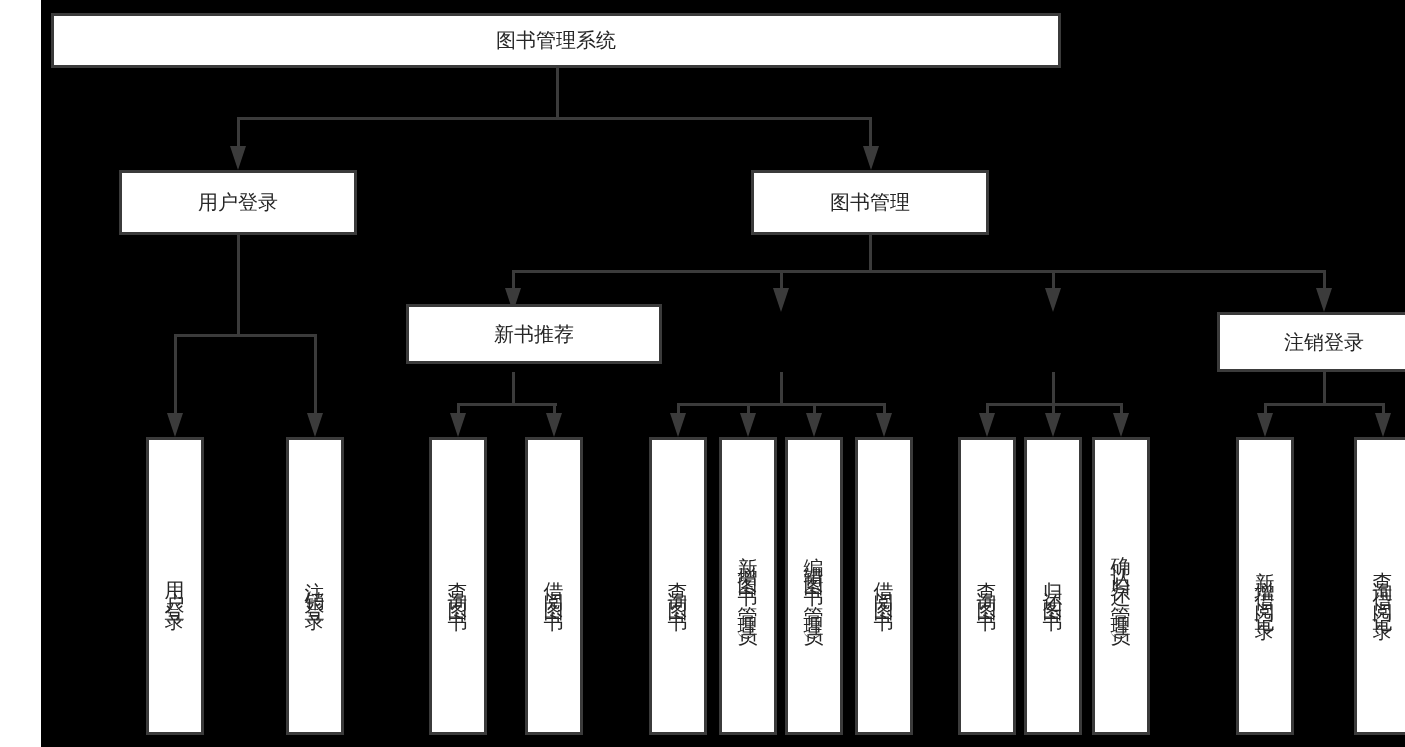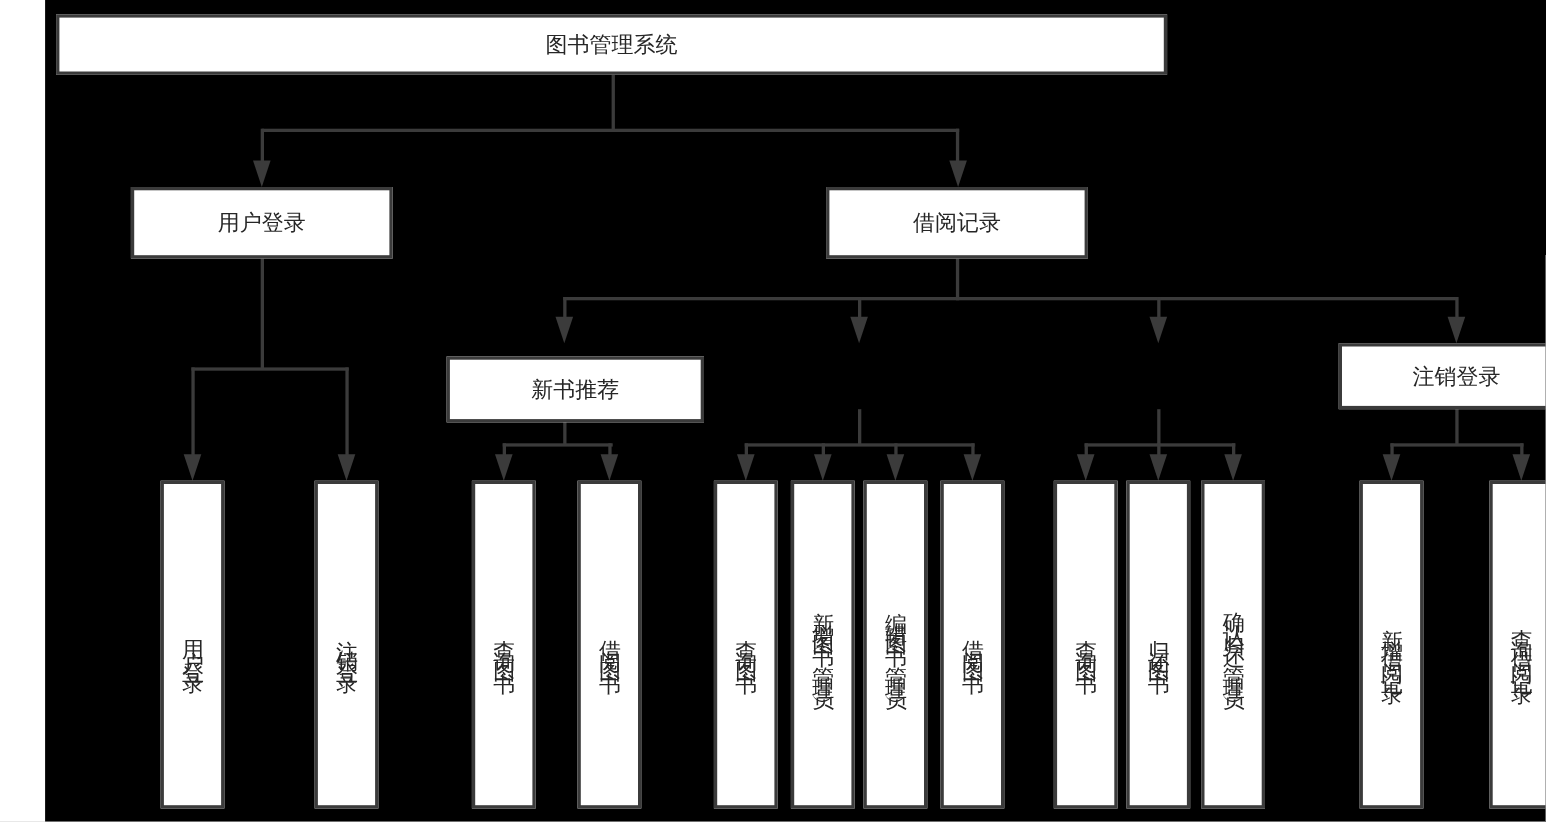--- a/index.html
+++ b/index.html
@@ -55,23 +55,23 @@
 </style>
 </head>
 <body>
 
 <div id="stage">
 
   <div class="node" style="left:10px;top:13px;width:1010px;height:55px;">图书管理系统</div>
 
   <div class="node" style="left:78px;top:170px;width:238px;height:65px;">用户登录</div>
 
-  <div class="node" style="left:710px;top:170px;width:238px;height:65px;">借阅记录</div>
+  <div class="node" style="left:710px;top:170px;width:238px;height:65px;">图书管理</div>
 
-  <div class="node" style="left:365px;top:324px;width:234px;height:60px;">新书推荐</div>
+  <div class="node" style="left:365px;top:304px;width:256px;height:60px;">新书推荐</div>
 
 
 
   <div class="node" style="left:1176px;top:312px;width:214px;height:60px;">注销登录</div>
 
   <div class="node vnode" style="left:105px;top:437px;width:58px;height:298px;">用户登录</div>
   <div class="node vnode" style="left:245px;top:437px;width:58px;height:298px;">注销登录</div>
 
   <div class="node vnode" style="left:388px;top:437px;width:58px;height:298px;">查询图书</div>
   <div class="node vnode" style="left:484px;top:437px;width:58px;height:298px;">借阅图书</div>

